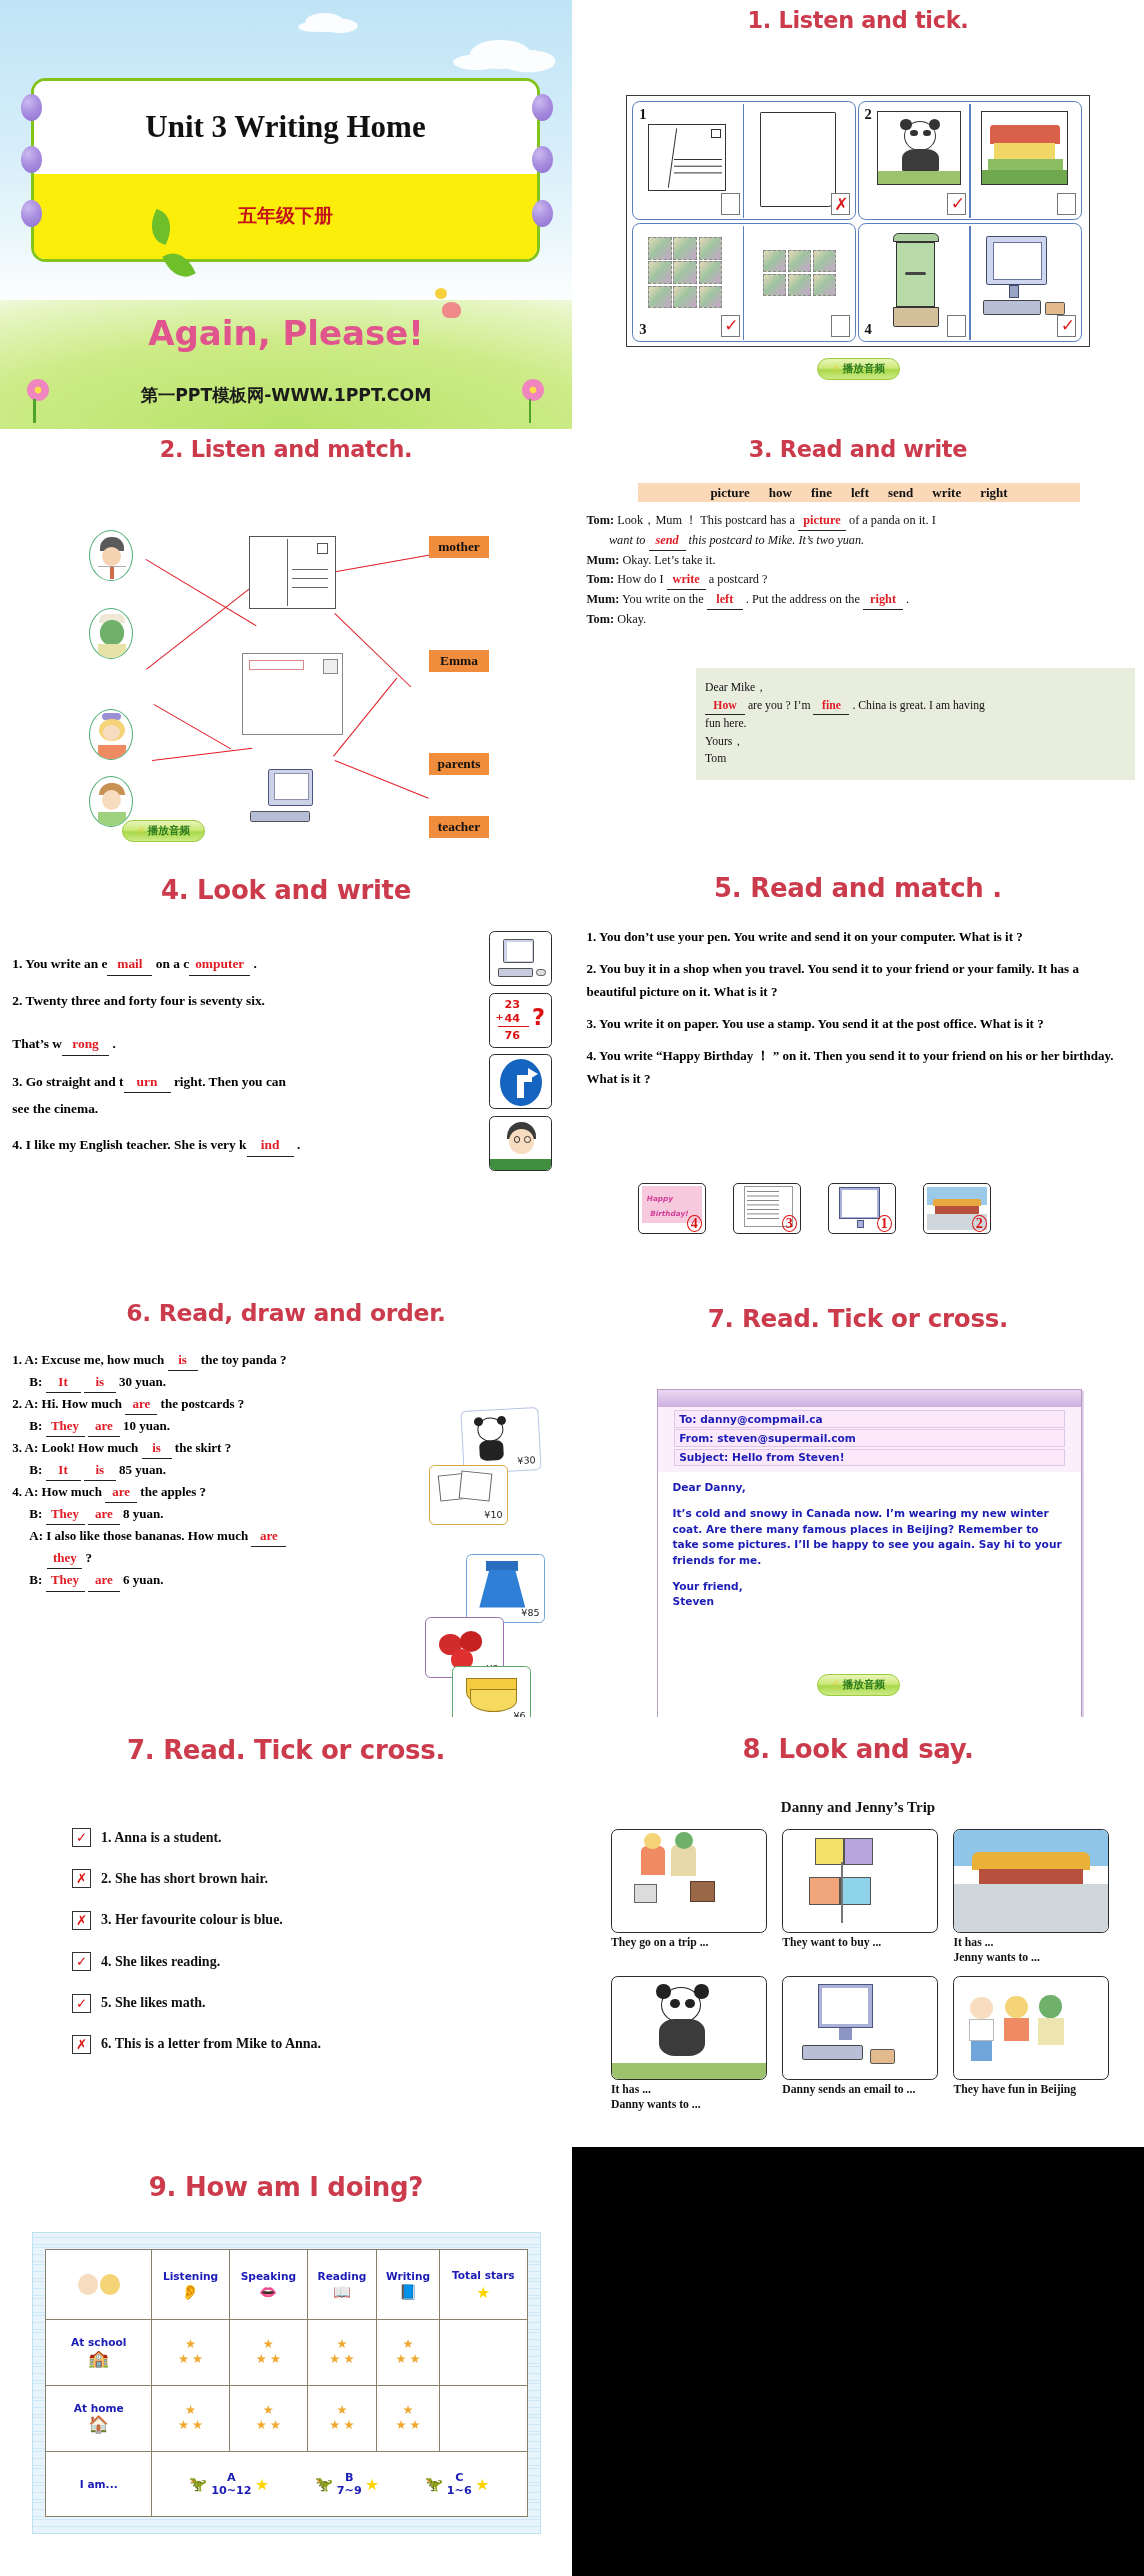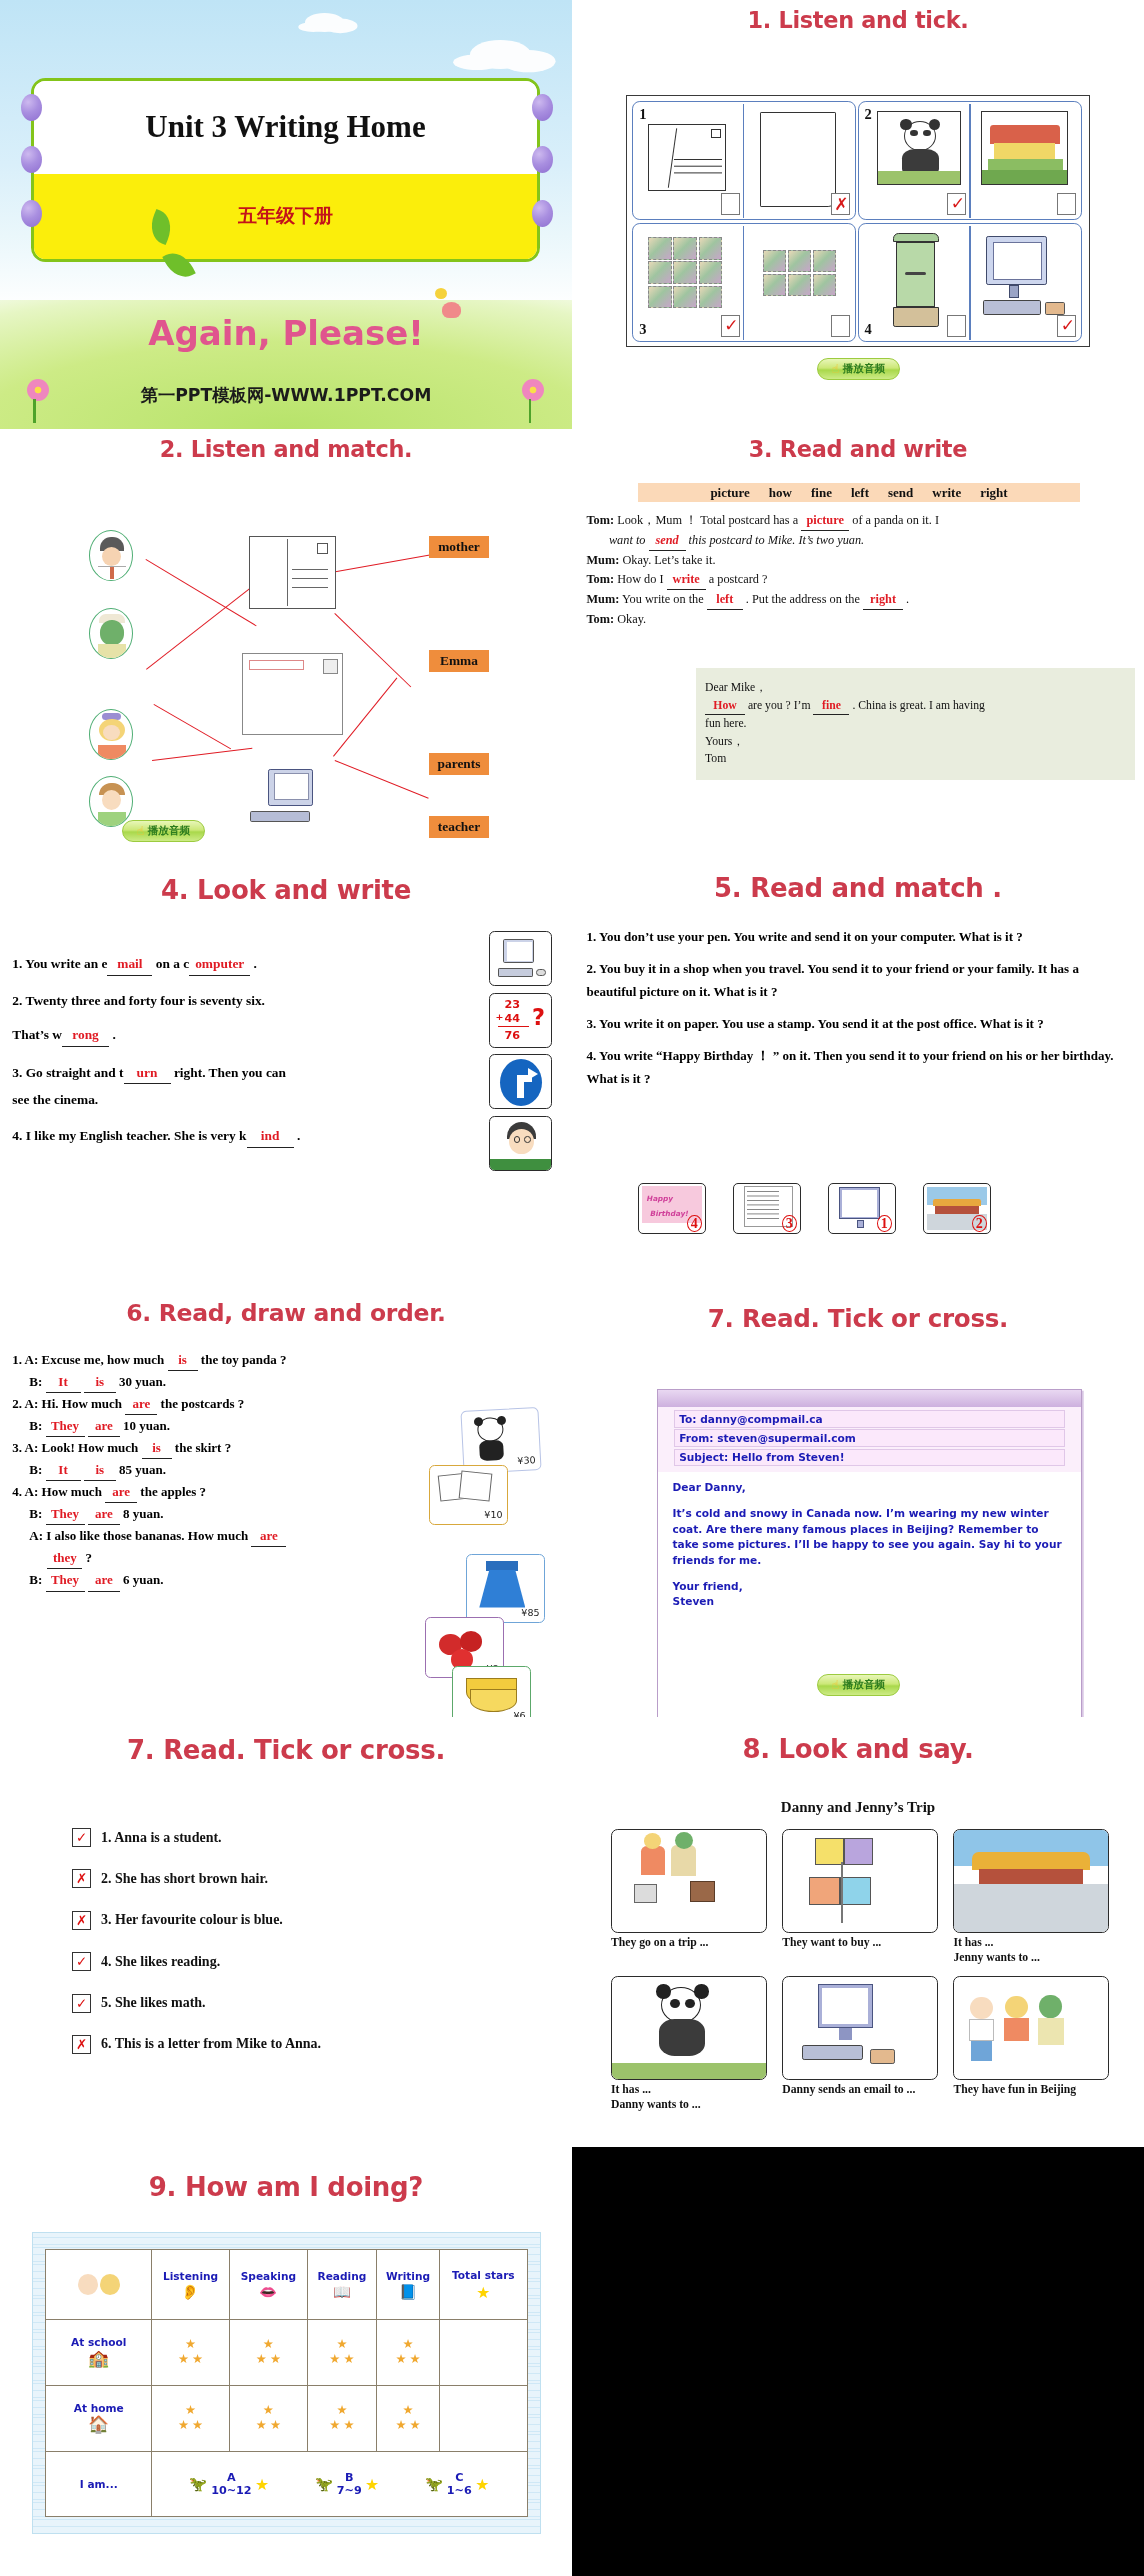--- a/index.html
+++ b/index.html
@@ -385,21 +385,21 @@
       <span>fine</span>
       <span>left</span>
       <span>send</span>
       <span>write</span>
       <span>right</span>
     </div>
 
     <div class="dialog">
       <div>
         <span class="sp">Tom:</span>
-        <span>Look，Mum ！ Total postcard has a </span><span class="blank red" style="min-width:48px">picture</span><span> of a panda on it. I</span>
+        <span>Look，Mum ！ This postcard has a </span><span class="blank red" style="min-width:48px">picture</span><span> of a panda on it. I</span>
       </div>
       <div style="padding-left:22.4px;font-style:italic;">
         <span>want to </span><span class="blank red" style="min-width:37px">send</span><span> this postcard to Mike. It’s two yuan.</span>
       </div>
       <div>
         <span class="sp">Mum:</span>
         <span>Okay. Let’s take it.</span>
       </div>
       <div>
         <span class="sp">Tom:</span>
@@ -426,21 +426,21 @@
     </div>
   </div>
 
   <div class="slide" style="left:0;top:859px;">
     <div class="s-title" style="font-size:26px;margin-top:17px;">4. Look and write</div>
 
     <div class="lw-list">
       <div class="ln">
         <span>1. You write an e</span><span class="blank red" style="min-width:45px">mail</span><span> on a c</span><span class="blank red" style="min-width:61px">omputer</span><span> .</span>
       </div>
-      <div class="ln" style="margin-bottom:13px;">
+      <div class="ln" style="margin-bottom:22px;">
         <span>2. Twenty three and forty four is seventy six.</span>
       </div>
       <div class="ln">
         <span>     That’s w</span><span class="blank red" style="min-width:47px">rong</span><span> .</span>
       </div>
       <div class="ln" style="margin-bottom:5.6px;">
         <span>3. Go straight and t</span><span class="blank red" style="min-width:47px">urn</span><span> right. Then you can</span>
       </div>
       <div class="ln">
         <span>     see the cinema.</span>

